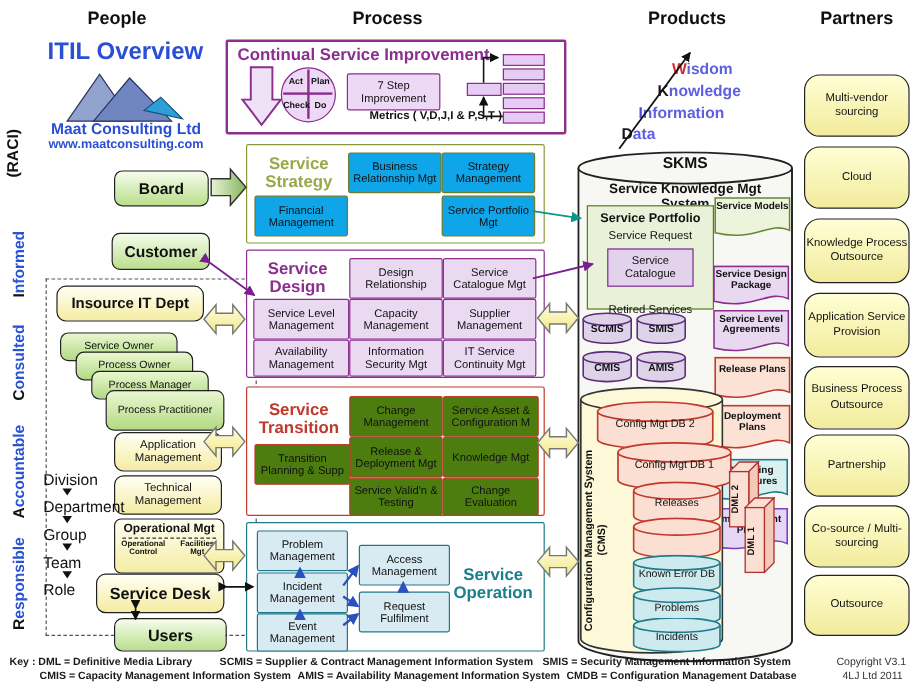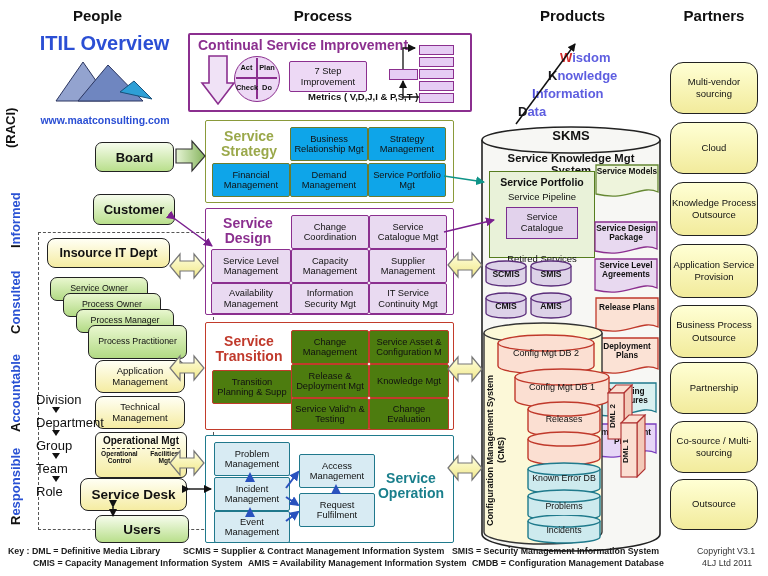--- a/index.html
+++ b/index.html
@@ -50,20 +50,21 @@
   <div class="abs hdr ctr" style="left:278px;top:6px;width:90px;height:18px;">Process</div>
   <div class="abs hdr ctr" style="left:525px;top:6px;width:95px;height:18px;">Products</div>
   <div class="abs hdr ctr" style="left:670px;top:6px;width:88px;height:18px;">Partners</div>
 
   <div class="abs ctr" style="left:22px;top:30px;width:165px;height:26px;font-size:20px;font-weight:bold;color:#2b4fd4;">ITIL Overview</div>
   <svg class="abs" style="left:48px;top:58px;" width="110" height="44">
     <polygon points="8,43 35,4 62,43" fill="#93a3cf" stroke="#2a3560" stroke-width="1"></polygon>
     <polygon points="30,43 60,7 95,43" fill="#6f86c0" stroke="#2a3560" stroke-width="1"></polygon>
     <polygon points="72,34 86,23 104,41" fill="#2e9fd6" stroke="#17507a" stroke-width="1"></polygon>
   </svg>
+  <div class="abs ctr" style="left:20px;top:100px;width:170px;height:14px;font-size:13px;font-weight:bold;color:#2b4fd4;">Maat Consulting Ltd</div>
   <div class="abs ctr" style="left:20px;top:114px;width:170px;height:12px;font-size:10.5px;font-weight:bold;color:#2b4fd4;">www.maatconsulting.com</div>
   <div class="abs vtext ctr" style="left:2px;top:98px;width:17px;height:60px;font-size:13px;font-weight:bold;">(RACI)</div>
 
   <div class="raci vtext" style="left:8px;top:185px;width:18px;height:70px;"><span class="fl">I</span><span>nformed</span></div>
   <div class="raci vtext" style="left:8px;top:262px;width:18px;height:80px;"><span class="fl">C</span><span>onsulted</span></div>
   <div class="raci vtext" style="left:8px;top:348px;width:18px;height:90px;"><span class="fl">A</span><span>ccountable</span></div>
   <div class="raci vtext" style="left:8px;top:440px;width:18px;height:92px;"><span class="fl">R</span><span>esponsible</span></div>
 
   <div class="gbtn" style="left:95px;top:142px;width:77px;height:28px;font-size:13px;">Board</div>
   <div class="gbtn" style="left:93px;top:194px;width:80px;height:29px;font-size:13px;">Customer</div>
@@ -121,26 +122,25 @@
   <div class="abs" style="left:419px;top:57px;width:33px;height:8px;background:#e6ccf4;border:1.2px solid #8b2f8f;"></div>
   <div class="abs" style="left:419px;top:69px;width:33px;height:8px;background:#e6ccf4;border:1.2px solid #8b2f8f;"></div>
   <div class="abs" style="left:419px;top:81px;width:33px;height:8px;background:#e6ccf4;border:1.2px solid #8b2f8f;"></div>
   <div class="abs" style="left:419px;top:93px;width:33px;height:8px;background:#e6ccf4;border:1.2px solid #8b2f8f;"></div>
 
   <div class="frame" style="left:205px;top:120px;width:247px;height:81px;border-color:#8a9a3a;"></div>
   <div class="abs ctr" style="left:210px;top:126px;width:78px;height:36px;font-size:14px;font-weight:bold;color:#9aa84a;line-height:1.1;">Service Strategy</div>
   <div class="pbox s-box" style="left:290px;top:127px;width:74px;height:30px;">Business Relationship Mgt</div>
   <div class="pbox s-box" style="left:368px;top:127px;width:74px;height:30px;">Strategy Management</div>
   <div class="pbox s-box" style="left:212px;top:163px;width:74px;height:30px;">Financial Management</div>
-  <div class="pbox s-box" style="left:290px;top:163px;width:74px;height:30px;">Demand Management</div>
   <div class="pbox s-box" style="left:368px;top:163px;width:74px;height:30px;">Service Portfolio Mgt</div>
 
   <div class="frame" style="left:205px;top:208px;width:247px;height:105px;border-color:#8b2f8f;"></div>
   <div class="abs ctr" style="left:210px;top:214px;width:76px;height:34px;font-size:14px;font-weight:bold;color:#8b2f8f;line-height:1.1;">Service Design</div>
-  <div class="pbox d-box" style="left:291px;top:215px;width:74px;height:30px;">Change Coordination</div>
+  <div class="pbox d-box" style="left:291px;top:215px;width:74px;height:30px;">Design Relationship</div>
   <div class="pbox d-box" style="left:369px;top:215px;width:74px;height:30px;">Service Catalogue Mgt</div>
   <div class="pbox d-box" style="left:211px;top:249px;width:76px;height:30px;">Service Level Management</div>
   <div class="pbox d-box" style="left:291px;top:249px;width:74px;height:30px;">Capacity Management</div>
   <div class="pbox d-box" style="left:369px;top:249px;width:74px;height:30px;">Supplier Management</div>
   <div class="pbox d-box" style="left:211px;top:283px;width:76px;height:27px;">Availability Management</div>
   <div class="pbox d-box" style="left:291px;top:283px;width:74px;height:27px;">Information Security Mgt</div>
   <div class="pbox d-box" style="left:369px;top:283px;width:74px;height:27px;">IT Service Continuity Mgt</div>
 
   <div class="frame" style="left:205px;top:322px;width:247px;height:106px;border-color:#c23b2b;"></div>
   <div class="abs ctr" style="left:209px;top:331px;width:80px;height:36px;font-size:14px;font-weight:bold;color:#c0392b;line-height:1.1;">Service Transition</div>
@@ -162,21 +162,21 @@
 
   <svg class="abs" style="left:481px;top:126px;" width="181" height="432">
     <path d="M1,14 V408 A89,17 0 0 0 179,408 V14" fill="#f7f7f4" stroke="#222" stroke-width="1.6"></path>
     <ellipse cx="90" cy="14" rx="89" ry="13" fill="#f7f7f4" stroke="#222" stroke-width="1.6"></ellipse>
   </svg>
   <div class="abs ctr" style="left:486px;top:128px;width:170px;height:15px;font-size:13px;font-weight:bold;">SKMS</div>
   <div class="abs ctr" style="left:486px;top:157px;width:170px;height:14px;font-size:11.3px;font-weight:bold;">Service Knowledge Mgt System</div>
 
   <div class="abs" style="left:489px;top:171px;width:104px;height:85px;background:#e9f2d9;border:1.5px solid #567d1e;">
     <div style="text-align:center;font-size:10.5px;font-weight:bold;margin-top:4px;">Service Portfolio</div>
-    <div style="text-align:center;font-size:9.5px;margin-top:3px;">Service Pipeline</div>
+    <div style="text-align:center;font-size:9.5px;margin-top:3px;">Service Request</div>
     <div class="abs ctr" style="left:16px;top:35px;width:70px;height:30px;background:#e2d2ec;border:1.5px solid #7a2d8f;font-size:9.3px;line-height:1.15;">Service Catalogue</div>
     <div style="text-align:center;font-size:9.5px;margin-top:51px;">Retired Services</div>
   </div>
 
   <div class="abs" style="left:595px;top:164px;width:64px;height:36px;">
     <svg width="64" height="36">
         <path d="M1,1 H63 V28 C46,20 34,38 1,30 Z" fill="#eef4dc" stroke="#668833" stroke-width="1.3"></path>
       </svg>
     <div class="doclabel">Service Models</div>
   </div>

